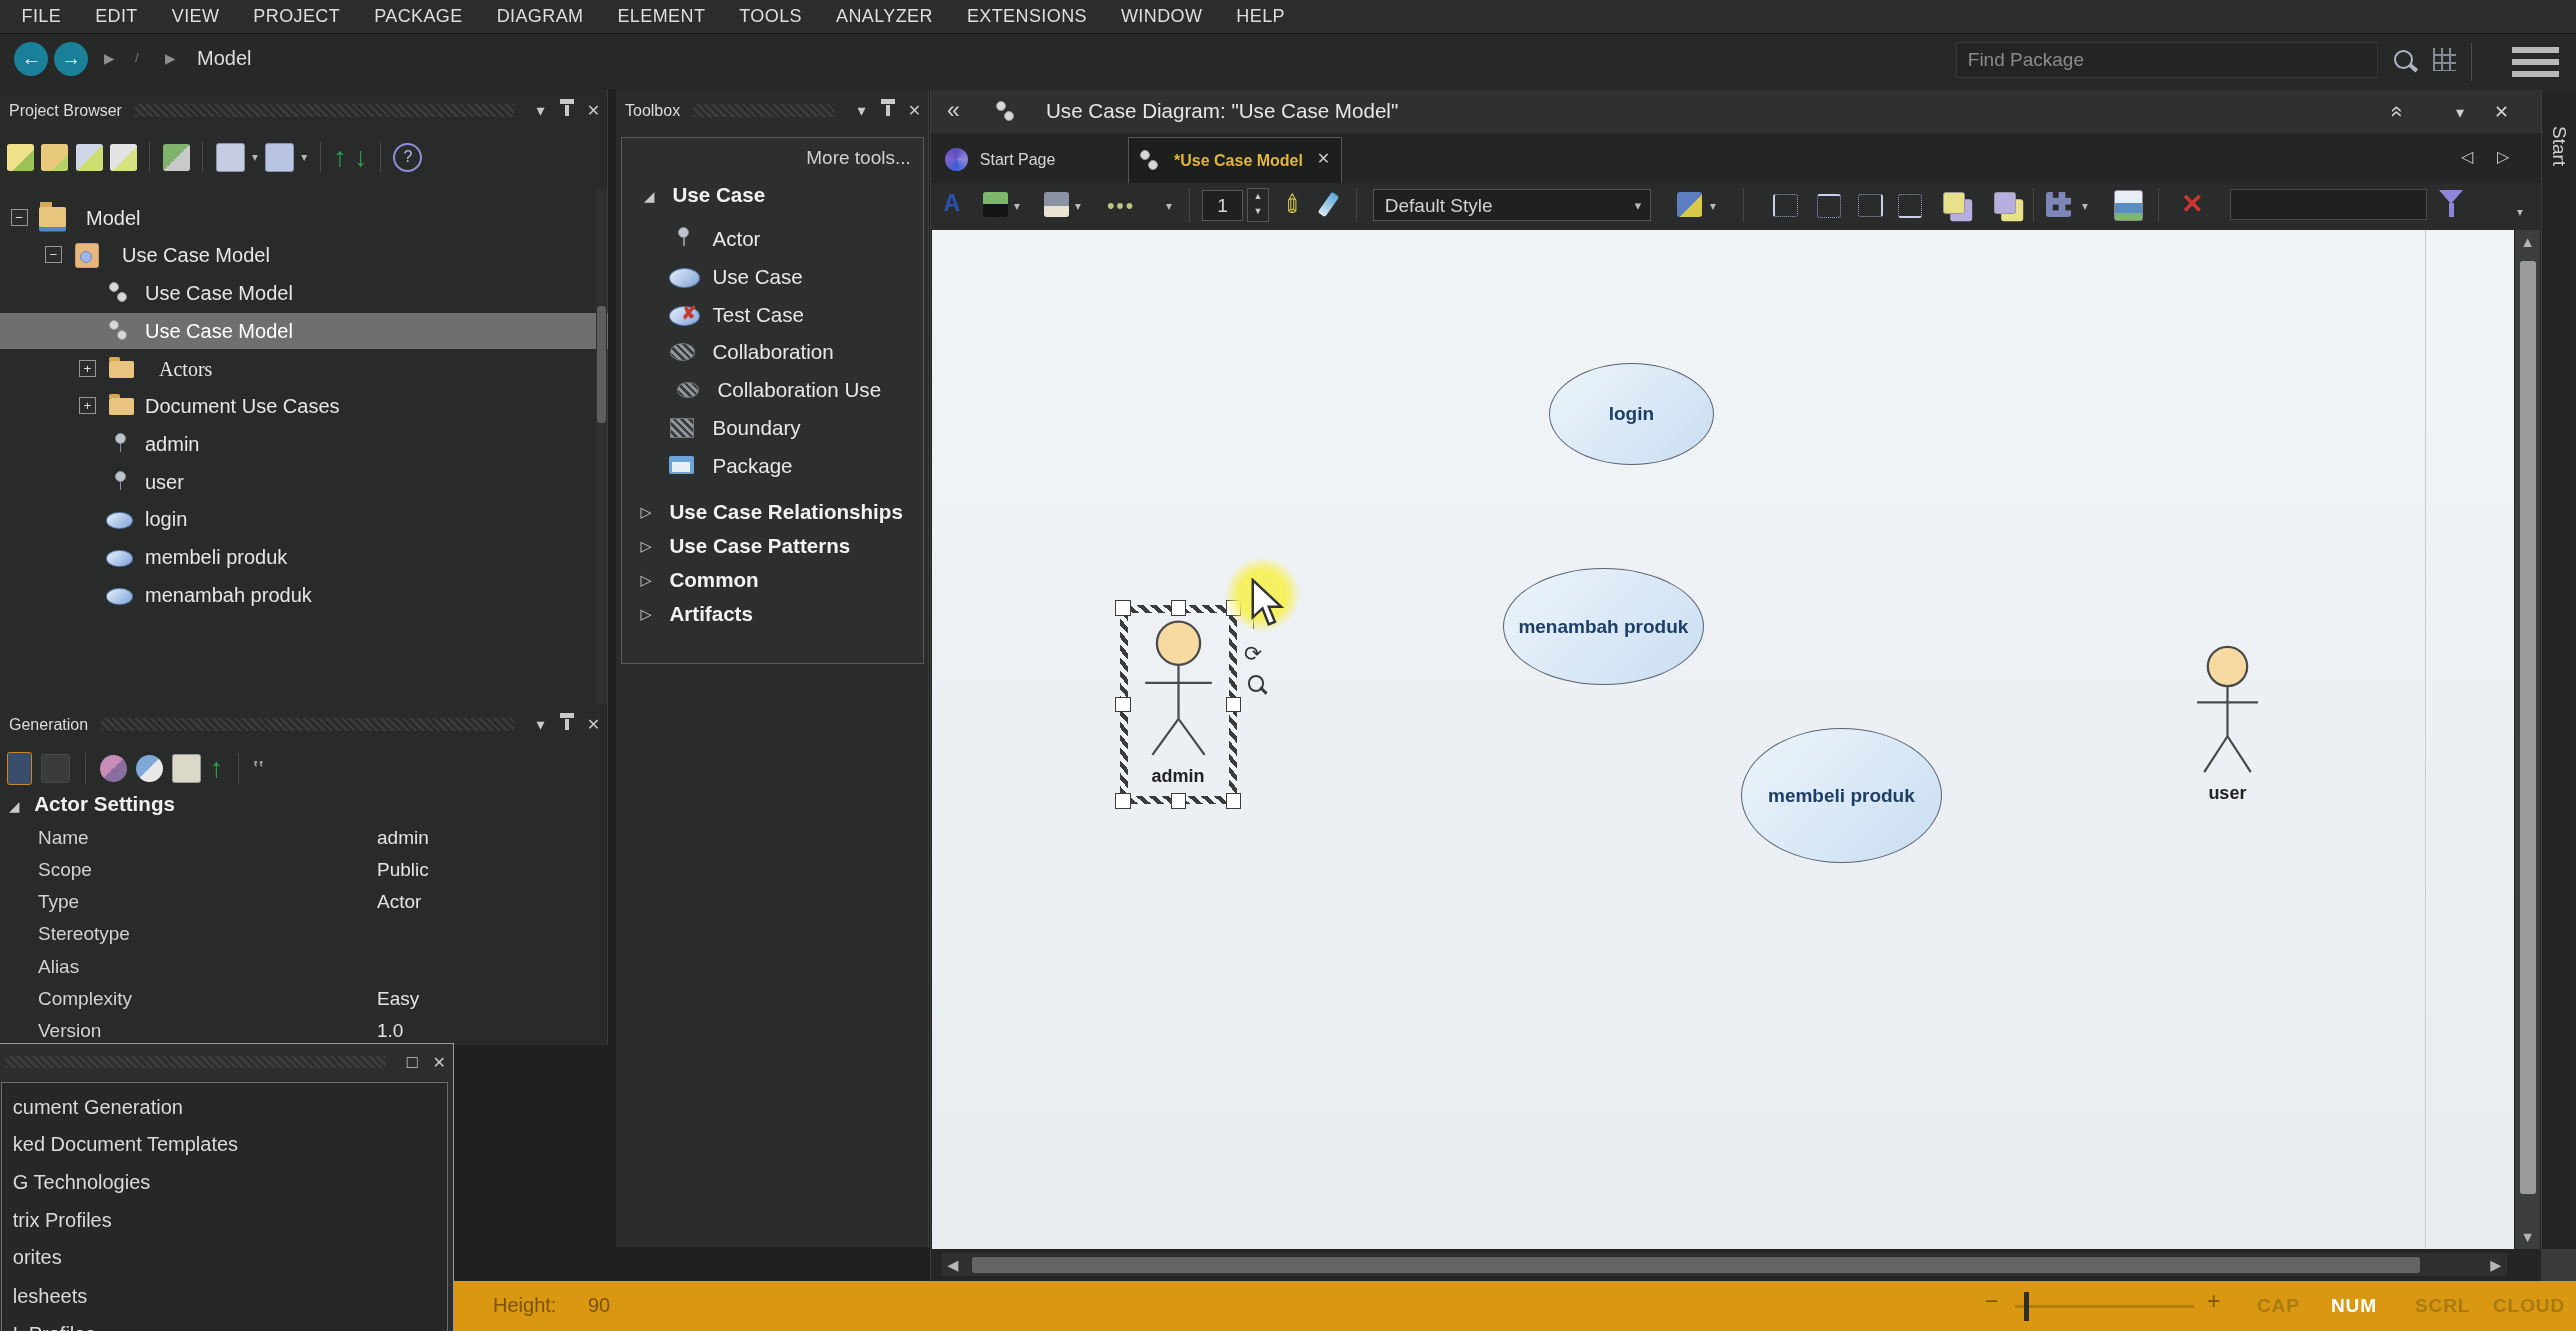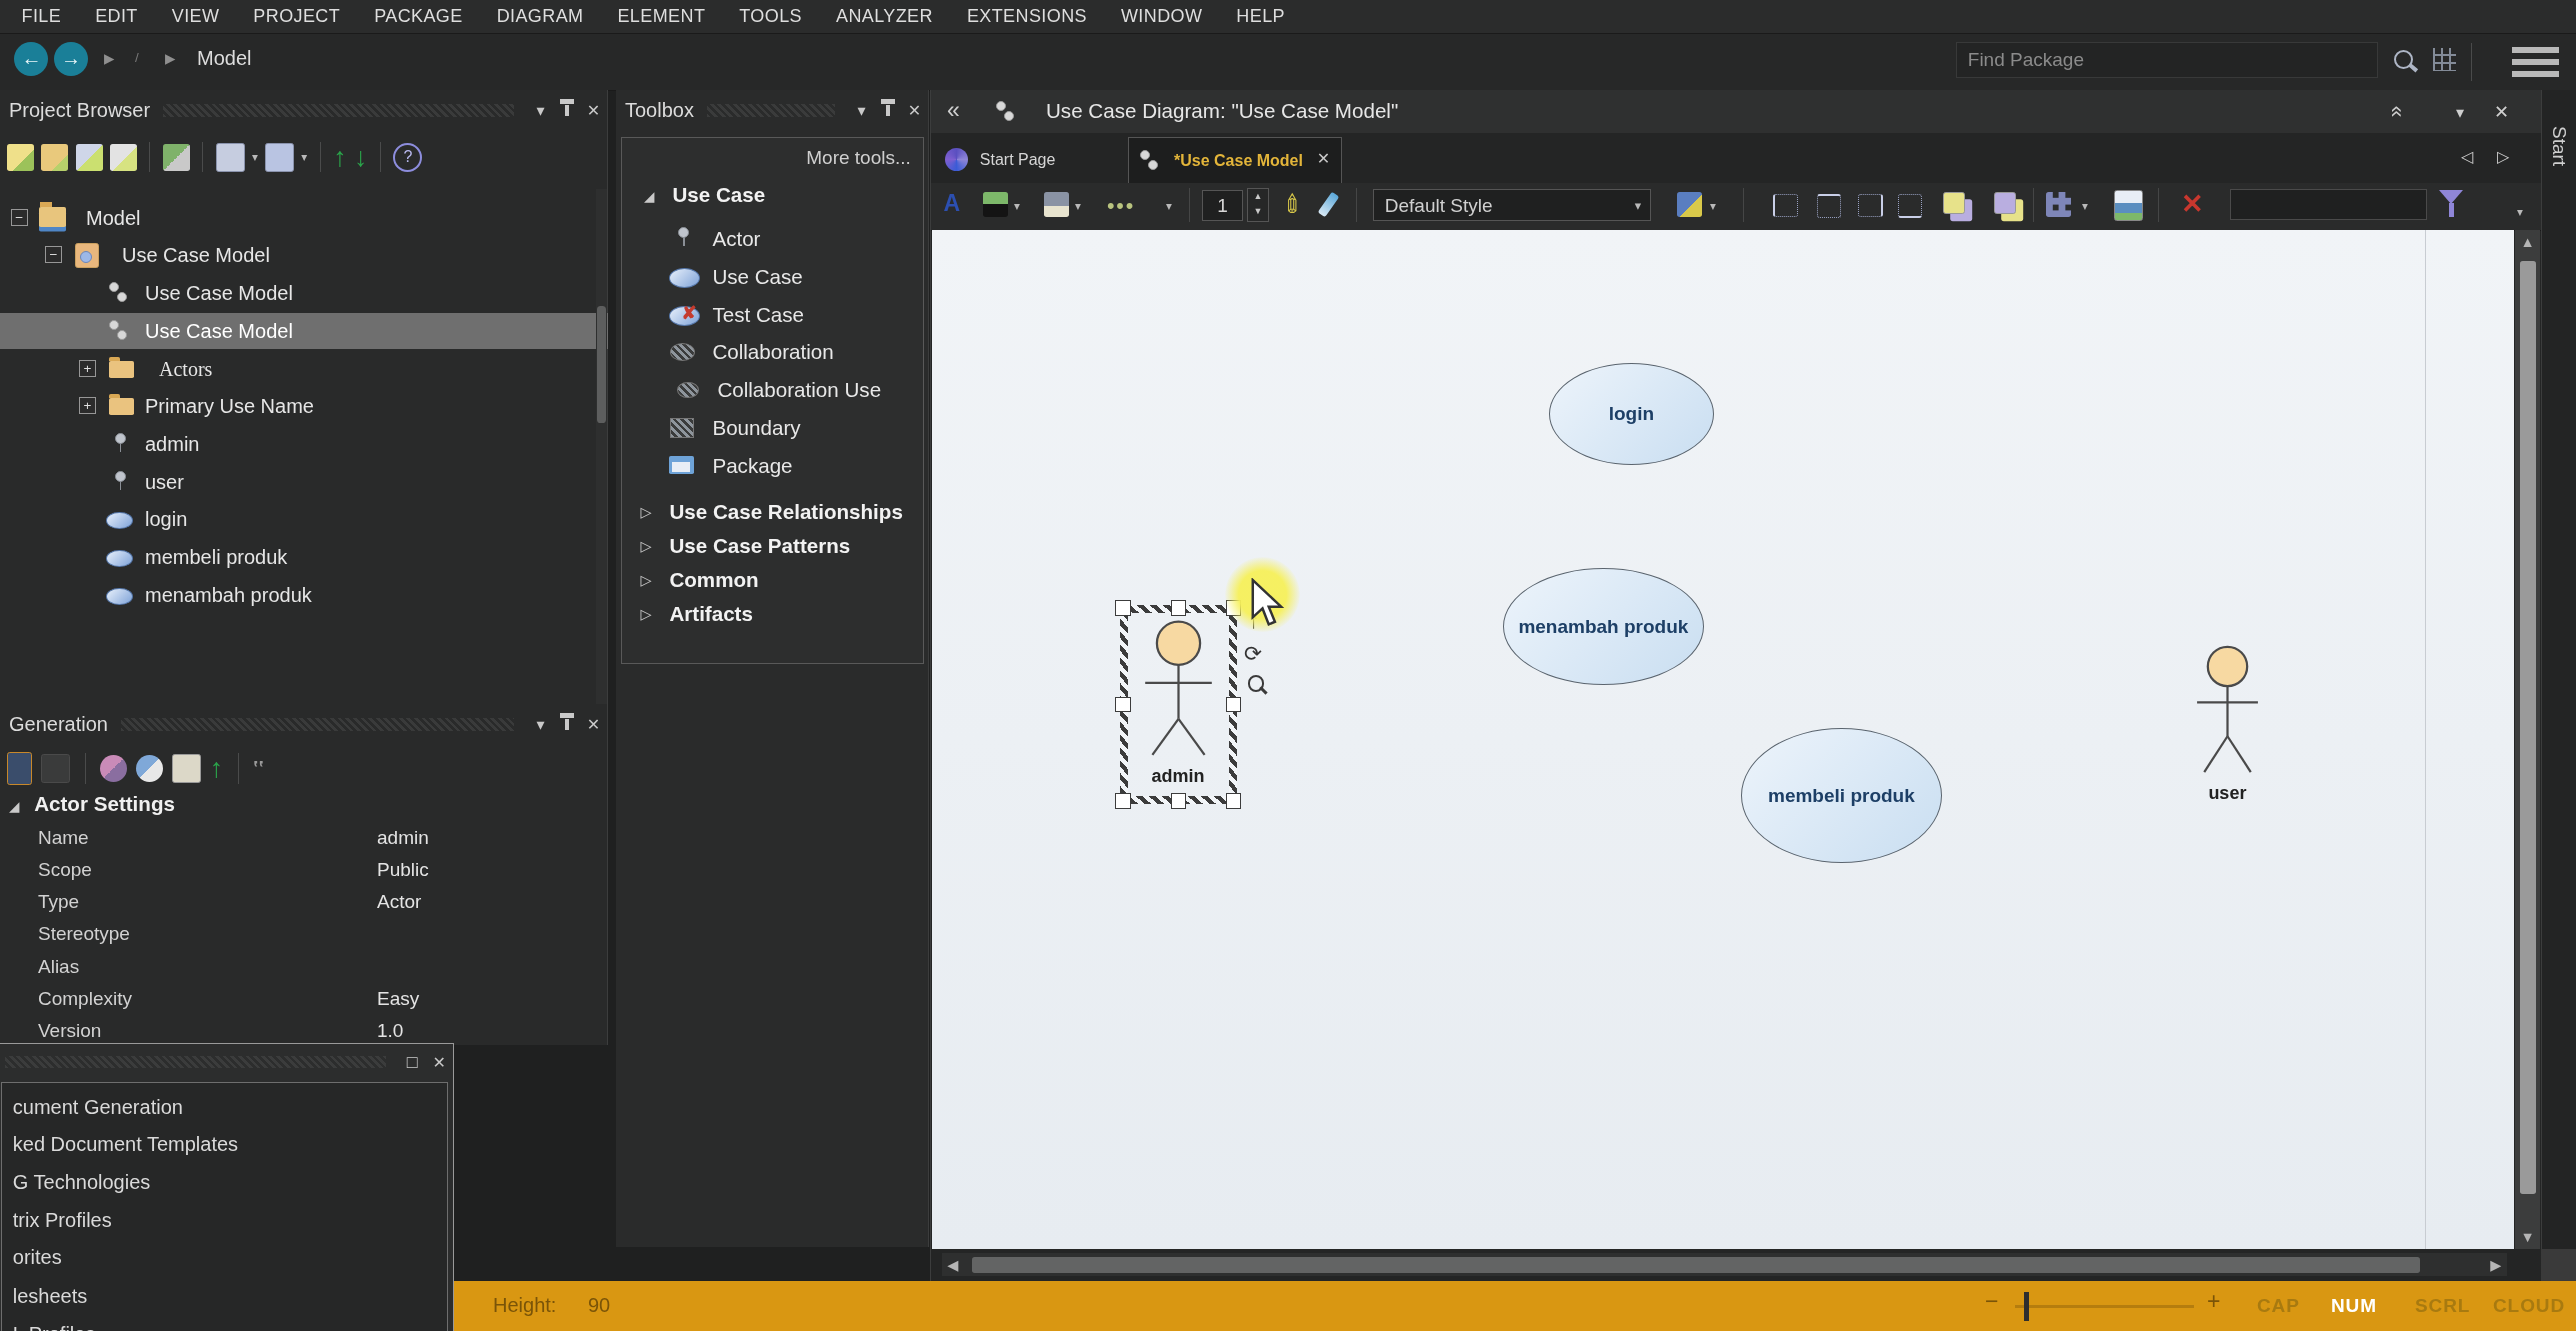--- a/index.html
+++ b/index.html
@@ -21,21 +21,21 @@
   .findbox{position:absolute;left:1956px;top:8px;width:422px;height:36px;background:#232424;border:0.9px solid #383939;
     color:#c9c9c9;font-size:19px;padding:0 10.8px;box-sizing:border-box;font-family:"Liberation Sans",sans-serif;}
   .findbox::placeholder{color:#8b8b8b;}
   .mag{position:absolute;width:15.3px;height:15.3px;border:2.7px solid #aeb6c6;border-radius:50%;}
   .mag::after{content:'';position:absolute;left:12.6px;top:13.5px;width:9px;height:3.6px;background:#aeb6c6;transform:rotate(40deg);}
   .hamb{position:absolute;width:47px;height:30.5px;display:flex;flex-direction:column;justify-content:space-between;}
   .hamb i{height:6.3px;background:#b9b9b9;}
   
   .panel{position:absolute;background:#292a2a;border-right:0.9px solid #3c3d3d;box-sizing:border-box;}
   .ptitle{position:absolute;left:0;top:0;right:0;height:41px;display:flex;align-items:center;}
-  .ptitle .lbl{font-size:20px;color:#dcdcdc;margin-left:9px;white-space:nowrap;}
+  .ptitle .lbl{font-size:16px;color:#dcdcdc;margin-left:9px;white-space:nowrap;}
   .hatch{flex:1;height:12.6px;margin:0 12.6px;opacity:.5;
     background:repeating-linear-gradient(45deg,#4a4b4b 0 2.7px,transparent 2.7px 5.4px);}
   .wicon{color:#c9c9c9;font-size:16px;width:27px;text-align:center;cursor:default;}
   .pin{width:4.5px;height:10.8px;background:#c9c9c9;position:relative;margin:0 10.8px;}
   .pin::before{content:'';position:absolute;top:-6.3px;left:-4.5px;width:13.5px;height:5.4px;background:#c9c9c9;}
   .sep-v{width:0.9px;background:#4a4b4b;height:30.5px;margin:0 5.4px;}
   
   .trow{position:absolute;left:0;width:100%;height:36px;}
   .trow.sel{background:#6f6f6f;}
   .texp{position:absolute;top:9px;width:17px;height:17px;border:0.9px solid #979797;background:#2b2b2b;
@@ -181,21 +181,21 @@
       <span class="tlabel" style="left:145px;">Use Case Model</span>
     </div>
     <div class="trow" style="top:162px;">
       <span class="texp" style="left:79px;">+</span>
       <span class="i-folder" style="left:109px;"></span>
       <span class="tlabel" style="left:159px;font-family:Liberation Serif, serif;">Actors</span>
     </div>
     <div class="trow" style="top:199px;">
       <span class="texp" style="left:79px;">+</span>
       <span class="i-folder" style="left:109px;"></span>
-      <span class="tlabel" style="left:145px;">Primary Use Name</span>
+      <span class="tlabel" style="left:145px;">Document Use Cases</span>
     </div>
     <div class="trow" style="top:237px;">
       <span class="i-actor" style="left:115px;"></span>
       <span class="tlabel" style="left:145px;">admin</span>
     </div>
     <div class="trow" style="top:275px;">
       <span class="i-actor" style="left:115px;"></span>
       <span class="tlabel" style="left:145px;">user</span>
     </div>
     <div class="trow" style="top:312px;">

